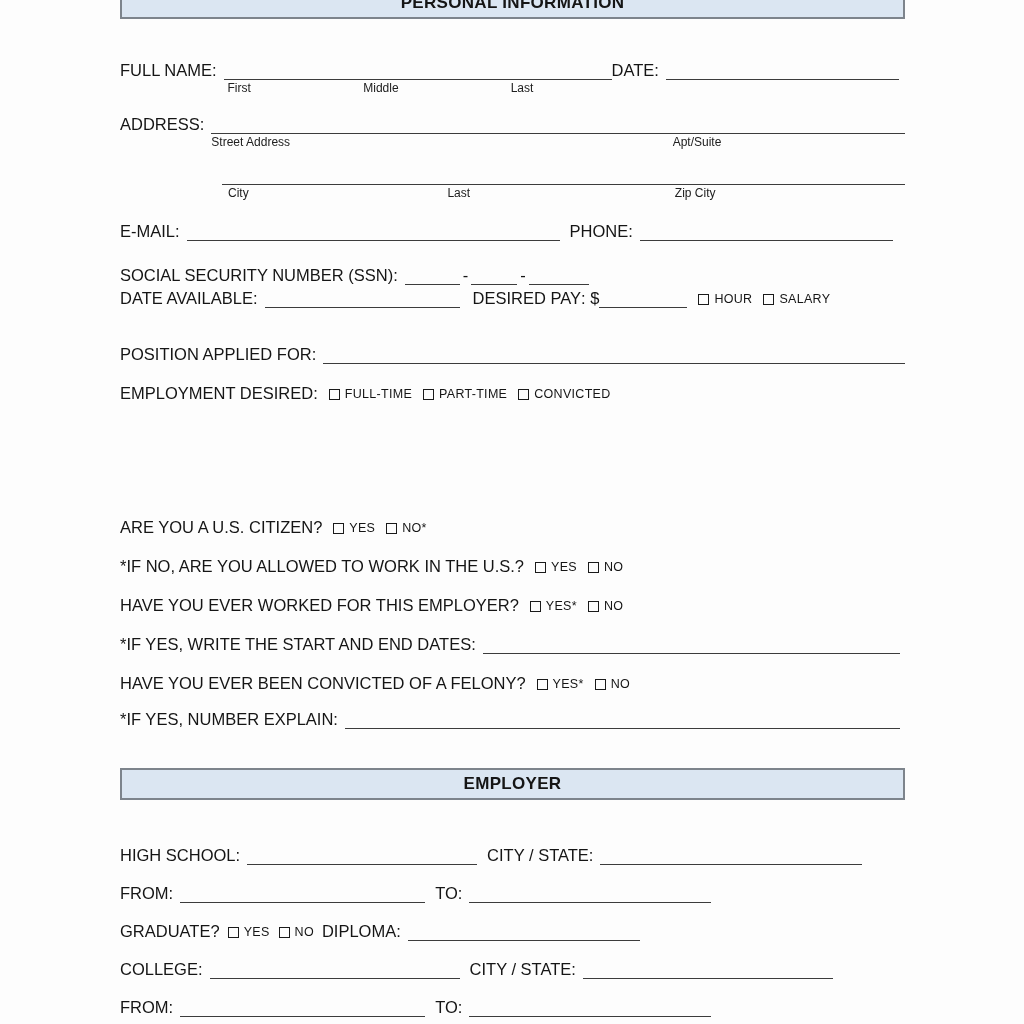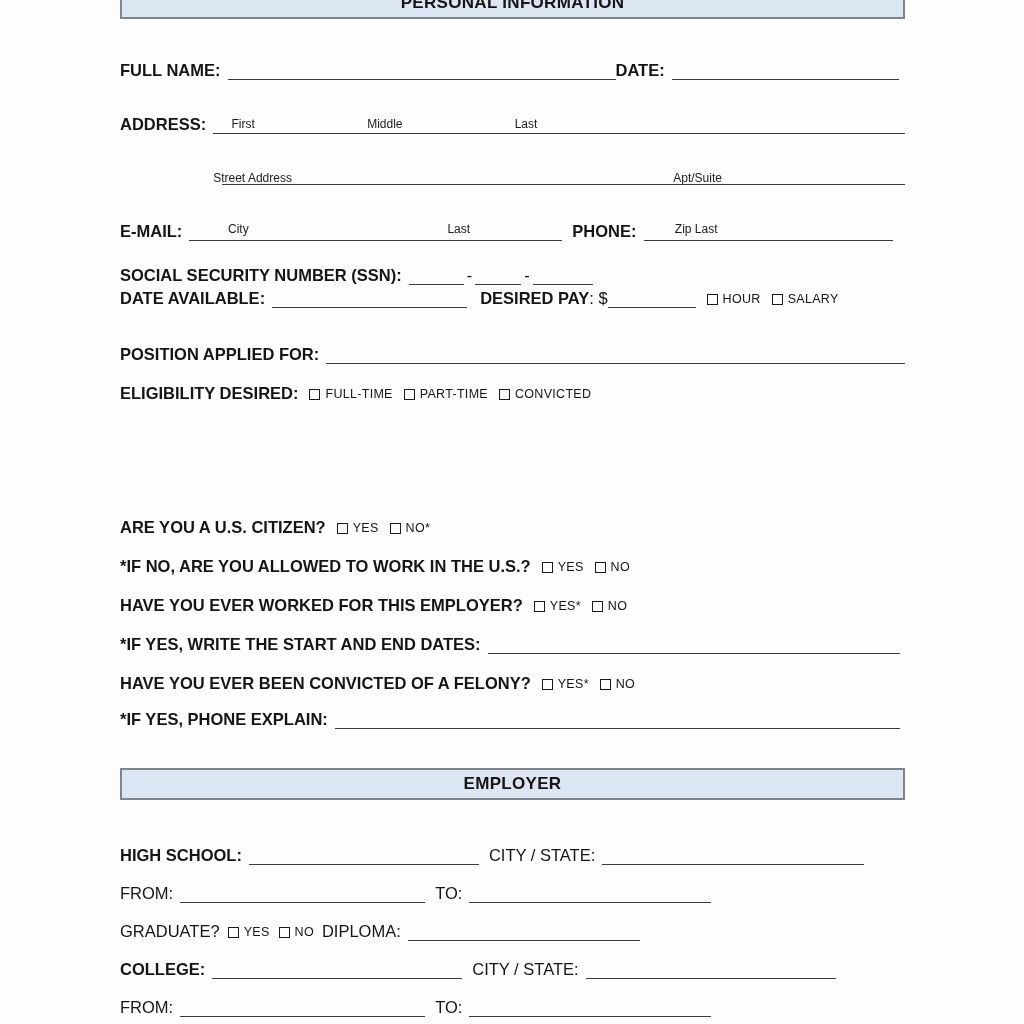--- a/index.html
+++ b/index.html
@@ -18,28 +18,28 @@
     position:absolute;left:120px;width:785px;height:32px;box-sizing:border-box;
     background:var(--header-bg);border:2px solid var(--header-border);
     display:flex;align-items:center;justify-content:center;
     font-weight:bold;font-size:17px;letter-spacing:.3px;
   }
   .row{
     position:absolute;left:120px;width:785px;height:20px;
     display:flex;align-items:flex-end;white-space:nowrap;
   }
   .lbl{font-size:16.5px;line-height:19px;}
-  .b{font-weight:bold;}
+  .b{font-weight:normal;}
   .line{
     position:relative;height:19px;box-sizing:border-box;
     border-bottom:1.6px solid var(--line-color);margin-left:7px;
   }
   .grow{flex:1 1 auto;}
   .sub{
-    position:absolute;top:21px;font-size:12px;color:#202020;line-height:12px;margin-top:36px;
+    position:absolute;top:21px;font-size:12px;color:#202020;line-height:12px;
   }
   .cbg{display:flex;align-items:center;height:18px;margin-left:11px;text-align:center;}
   .cb{
     width:11px;height:11px;box-sizing:border-box;border:1.7px solid #1a1a1a;
     background:transparent;flex:0 0 auto;
   }
   .cbl{font-size:12.5px;margin-left:5px;letter-spacing:.3px;line-height:13px;}
   .dash{font-size:16.5px;line-height:19px;margin:0 3px;}
 </style>
 </head>
@@ -67,21 +67,21 @@
     <div class="line grow">
       <span class="sub" style="left:0">Street Address</span>
       <span class="sub" style="left:66.5%">Apt/Suite</span>
     </div>
   </div>
 
   <div class="row" style="top:165px">
     <div class="line grow" style="margin-left:102px">
       <span class="sub" style="left:6px">City</span>
       <span class="sub" style="left:33%">Last</span>
-      <span class="sub" style="left:66.3%">Zip Last</span>
+      <span class="sub" style="left:66.3%">Zip City</span>
     </div>
   </div>
 
   <div class="row" style="top:221px">
     <span class="lbl b">E-MAIL:</span>
     <div class="line" style="width:373px"></div>
     <span class="lbl b" style="margin-left:10px">PHONE:</span>
     <div class="line grow" style="margin-right:12px"></div>
   </div>
 
@@ -109,21 +109,21 @@
       <span class="cbl">SALARY</span>
     </span>
   </div>
 
   <div class="row" style="top:344px">
     <span class="lbl b">POSITION APPLIED FOR:</span>
     <div class="line grow"></div>
   </div>
 
   <div class="row" style="top:383px">
-    <span class="lbl b">ELIGIBILITY DESIRED:</span>
+    <span class="lbl b">EMPLOYMENT DESIRED:</span>
     <span class="cbg">
       <span class="cb"></span>
       <span class="cbl">FULL-TIME</span>
     </span>
     <span class="cbg">
       <span class="cb"></span>
       <span class="cbl">PART-TIME</span>
     </span>
     <span class="cbg">
       <span class="cb"></span>
@@ -179,21 +179,21 @@
       <span class="cb"></span>
       <span class="cbl">YES*</span>
     </span>
     <span class="cbg">
       <span class="cb"></span>
       <span class="cbl">NO</span>
     </span>
   </div>
 
   <div class="row" style="top:709px">
-    <span class="lbl b">*IF YES, PHONE EXPLAIN:</span>
+    <span class="lbl b">*IF YES, NUMBER EXPLAIN:</span>
     <div class="line grow" style="margin-right:5px"></div>
   </div>
 
   <div class="sec-header" style="top:768px">
     <span>EMPLOYER</span>
   </div>
 
   <div class="row" style="top:845px">
     <span class="lbl b">HIGH SCHOOL:</span>
     <div class="line" style="width:230px"></div>

